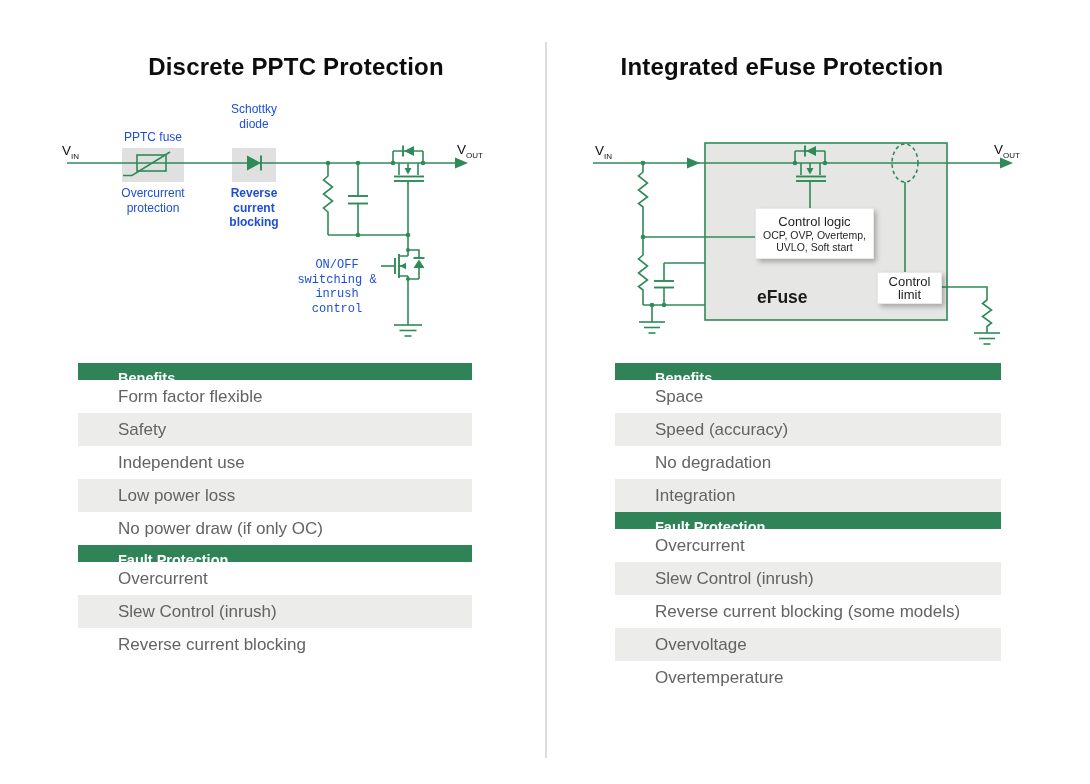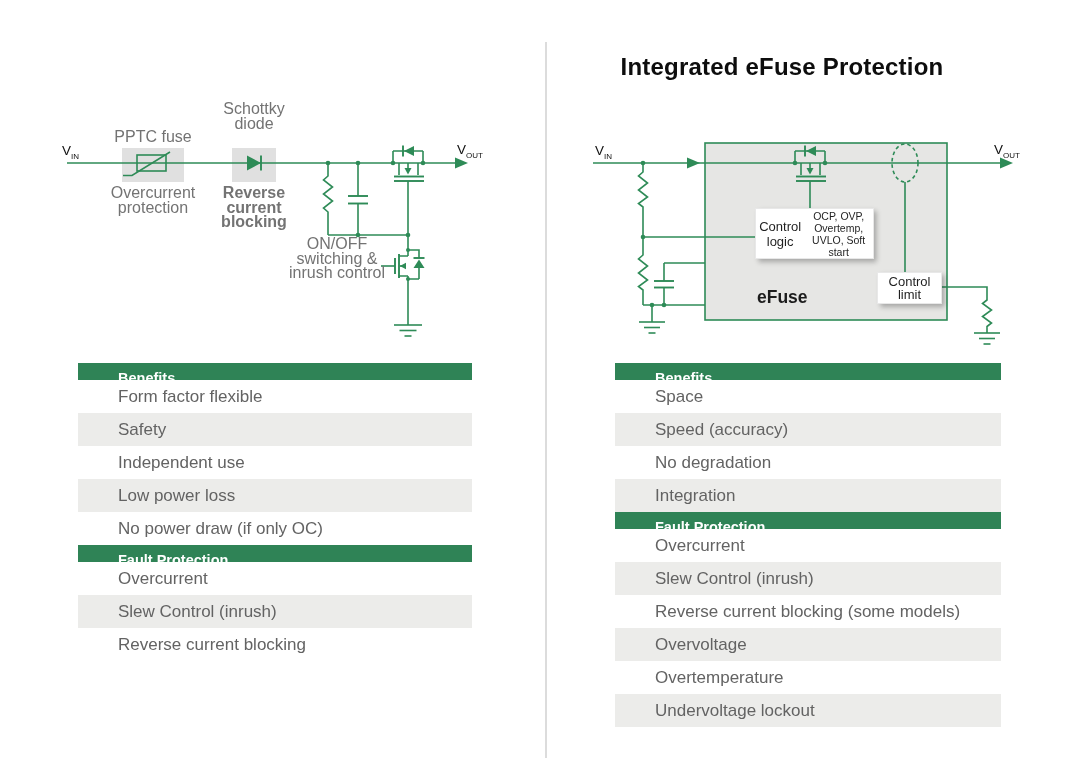--- a/index.html
+++ b/index.html
@@ -9,29 +9,29 @@
   }
   .abs{position:absolute;}
   .panel-title{
     font-size:24px;font-weight:bold;color:#0d0d0d;text-align:center;letter-spacing:0.2px;
   }
   .divider{
     position:absolute;left:545px;top:42px;width:2px;height:716px;background:#dcdcdc;
   }
   svg{position:absolute;left:0;top:0;}
   .lbl{
-    position:absolute;color:#737373;font-size:16px;line-height:14.5px;
+    position:absolute;color:#1d4ed8;font-size:12px;line-height:14.5px;
     text-align:center;white-space:pre-line;
   }
   .vlbl{position:absolute;color:#111;font-size:13.5px;font-weight:normal;}
   .vlbl sub{font-size:8px;}
   .whitebox{
     position:absolute;background:#ffffff;border:1px solid #e8e8e8;
     box-shadow:2.5px 3px 5px rgba(0,0,0,0.28);
-    display:flex;flex-direction:row;align-items:center;justify-content:center;
+    display:flex;flex-direction:column;align-items:center;justify-content:center;
     text-align:center;color:#1f1f1f;
   }
   .wb-title{font-size:13px;line-height:15px;}
   .wb-detail{font-size:10.5px;line-height:12px;white-space:pre-line;}
   .efuse-label{
     position:absolute;font-size:17.5px;font-weight:bold;color:#1c1c1c;
   }
   .ctable{position:absolute;}
   .t-head{
     height:17px;line-height:31px;background:#2f8356;color:#ffffff;
@@ -43,20 +43,21 @@
   }
   .t-row.alt{background:#ececea;}
 </style>
 </head>
 <body>
 
 <div id="stage">
 
   <div class="divider"></div>
 
+  <div class="abs panel-title" style="left:78px;top:53px;width:436px;">Discrete PPTC Protection</div>
   <div class="abs panel-title" style="left:564px;top:53px;width:436px;">Integrated eFuse Protection</div>
 
   <svg width="1090" height="784" viewBox="0 0 1090 784">
     <g stroke="#2e8b57" stroke-width="1.6" fill="none">
 
       <g>
 
         <rect x="122" y="148" width="62" height="34" fill="#e0e0e0" stroke="none"></rect>
         <rect x="232" y="148" width="44" height="34" fill="#e0e0e0" stroke="none"></rect>
 
@@ -190,21 +191,21 @@
   <div class="vlbl" style="left:62px;top:143px;"><span>V</span><sub>IN</sub></div>
   <div class="vlbl" style="left:457px;top:142px;"><span>V</span><sub>OUT</sub></div>
   <div class="lbl" style="left:103px;top:130px;width:100px;">PPTC fuse</div>
   <div class="lbl" style="left:204px;top:102px;width:100px;">Schottky
 diode</div>
   <div class="lbl" style="left:103px;top:186px;width:100px;">Overcurrent
 protection</div>
   <div class="lbl" style="left:204px;top:186px;width:100px;font-weight:bold;">Reverse
 current
 blocking</div>
-  <div class="lbl" style="left:288px;top:237px;width:98px;">ON/OFF
+  <div class="lbl" style="left:288px;top:258px;width:98px;font-family:Liberation Mono, monospace;">ON/OFF
 switching &amp;
 inrush control</div>
 
   <div class="vlbl" style="left:595px;top:143px;"><span>V</span><sub>IN</sub></div>
   <div class="vlbl" style="left:994px;top:142px;"><span>V</span><sub>OUT</sub></div>
 
   <div class="whitebox" style="left:755px;top:208px;width:117px;height:49px;">
     <div class="wb-title">Control logic</div>
     <div class="wb-detail">OCP, OVP, Overtemp,
 UVLO, Soft start</div>
@@ -242,17 +243,16 @@
       <div class="t-row">No degradation</div>
       <div class="t-row alt">Integration</div>
     </div>
     <div>
       <div class="t-head">Fault Protection</div>
       <div class="t-row">Overcurrent</div>
       <div class="t-row alt">Slew Control (inrush)</div>
       <div class="t-row">Reverse current blocking (some models)</div>
       <div class="t-row alt">Overvoltage</div>
       <div class="t-row">Overtemperature</div>
-      <div class="t-row alt">Undervoltage lockout</div>
     </div>
   </div>
 
 </div>
 
 </body></html>

